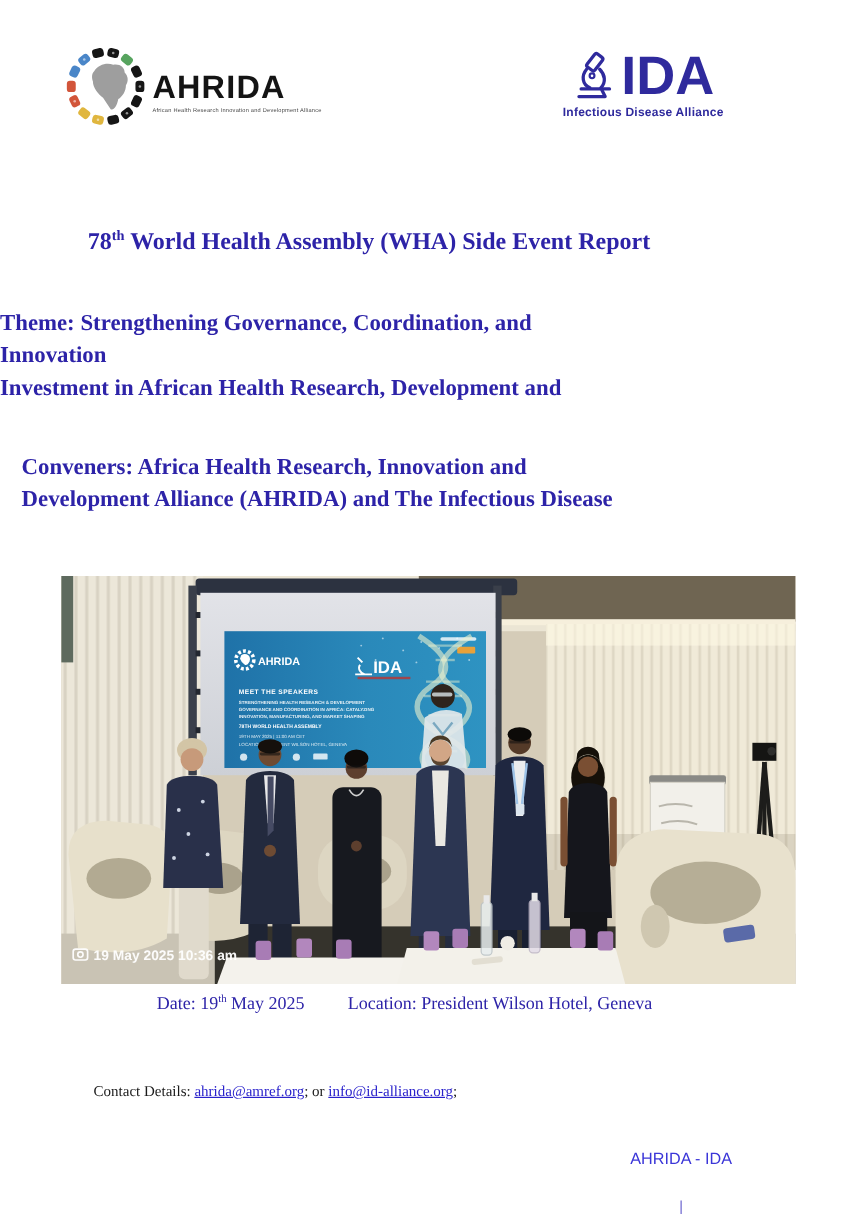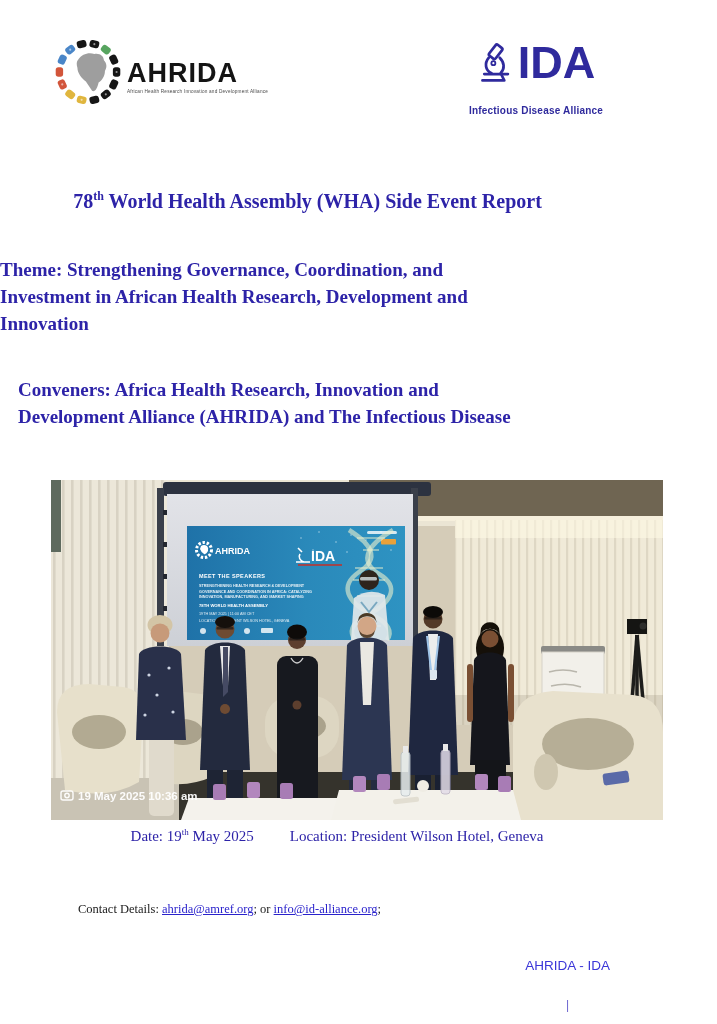--- a/index.html
+++ b/index.html
@@ -7,21 +7,21 @@
   .abs{position:absolute;}
 
   
   .logo-ahrida{left:52px;top:36px;display:flex;align-items:center;gap:3px;}
   .ahrida-text{display:flex;flex-direction:column;margin-top:10px;}
   .ahrida-name{font-family:"Liberation Sans",sans-serif;font-weight:bold;font-size:27px;color:#141414;letter-spacing:1px;line-height:1;}
   .ahrida-tag{font-family:"Liberation Sans",sans-serif;font-size:4.7px;color:#4a4a4a;margin-top:2px;letter-spacing:.2px;white-space:nowrap;}
   .logo-ida{left:466px;top:42px;width:140px;display:flex;flex-direction:column;align-items:center;}
   .ida-row{display:flex;align-items:flex-start;gap:1px;}
   .ida-name{font-family:"Liberation Sans",sans-serif;font-weight:bold;font-size:45px;line-height:.95;color:var(--ida);letter-spacing:0;}
-  .ida-tag{font-family:"Liberation Sans",sans-serif;font-weight:bold;font-size:10px;color:var(--ida);margin-top:17px;letter-spacing:.2px;white-space:nowrap;}
+  .ida-tag{font-family:"Liberation Sans",sans-serif;font-weight:bold;font-size:10px;color:var(--ida);margin-top:1px;letter-spacing:.2px;white-space:nowrap;}
 
   
   .doc-title{top:189px;left:0;width:615px;text-align:center;font-weight:bold;font-size:20px;color:var(--accent);}
   .doc-title sup{font-size:12px;}
   .para{left:0;width:717px;text-align:left;font-weight:bold;font-size:19px;line-height:27px;color:var(--accent);}
   .theme{top:256px;}
   .conveners{top:376px;margin-left:18px;}
 
   
   .photo{left:51px;top:480px;width:612px;height:340px;}
@@ -92,22 +92,22 @@
   </div>
   <div class="ida-tag">Infectious Disease Alliance</div>
 </div>
 
 <div class="abs doc-title">
   <span>78</span><sup>th</sup><span> World Health Assembly (WHA) Side Event Report</span>
 </div>
 
 <div class="abs para theme">
   <div>Theme: Strengthening Governance, Coordination, and</div>
+  <div>Innovation</div>
   <div>Investment in African Health Research, Development and</div>
-  <div>Innovation</div>
 </div>
 
 <div class="abs para conveners">
   <div>Conveners: Africa Health Research, Innovation and</div>
   <div>Development Alliance (AHRIDA) and The Infectious Disease</div>
 </div>
 
 <svg class="abs photo" viewBox="0 0 612 340" preserveAspectRatio="none">
   <defs>
     <pattern id="curt" width="9" height="10" patternUnits="userSpaceOnUse">

